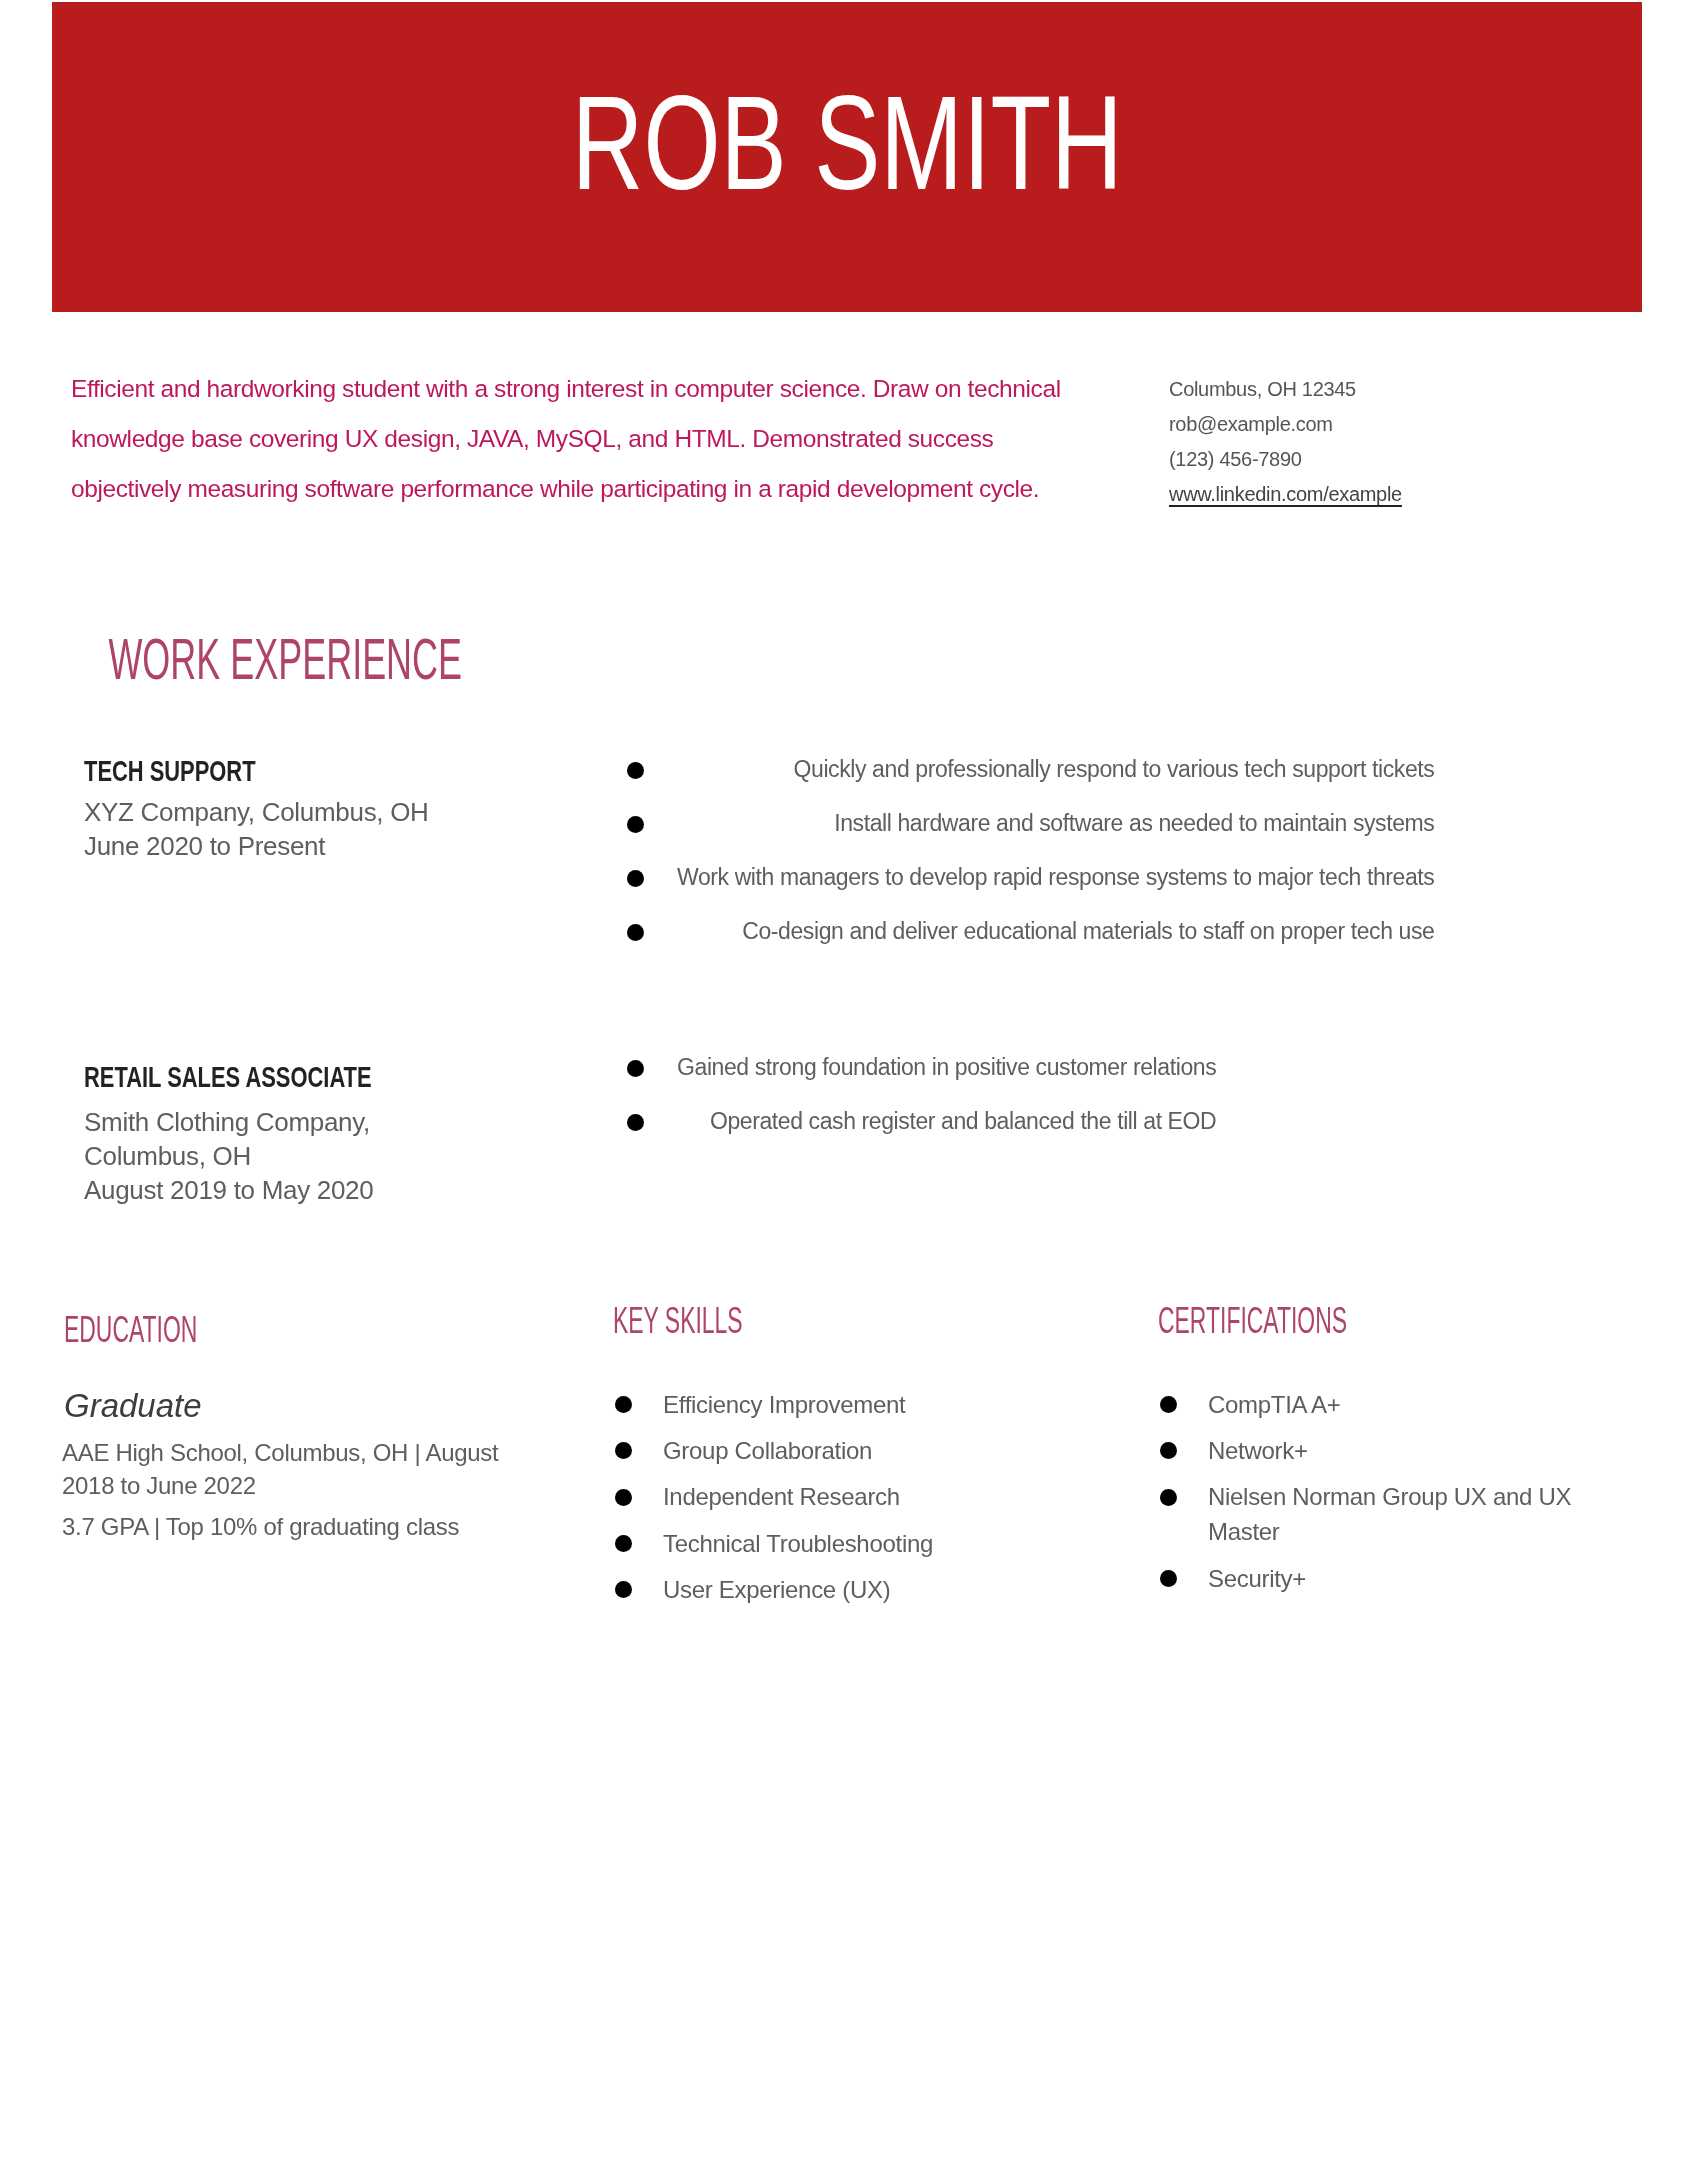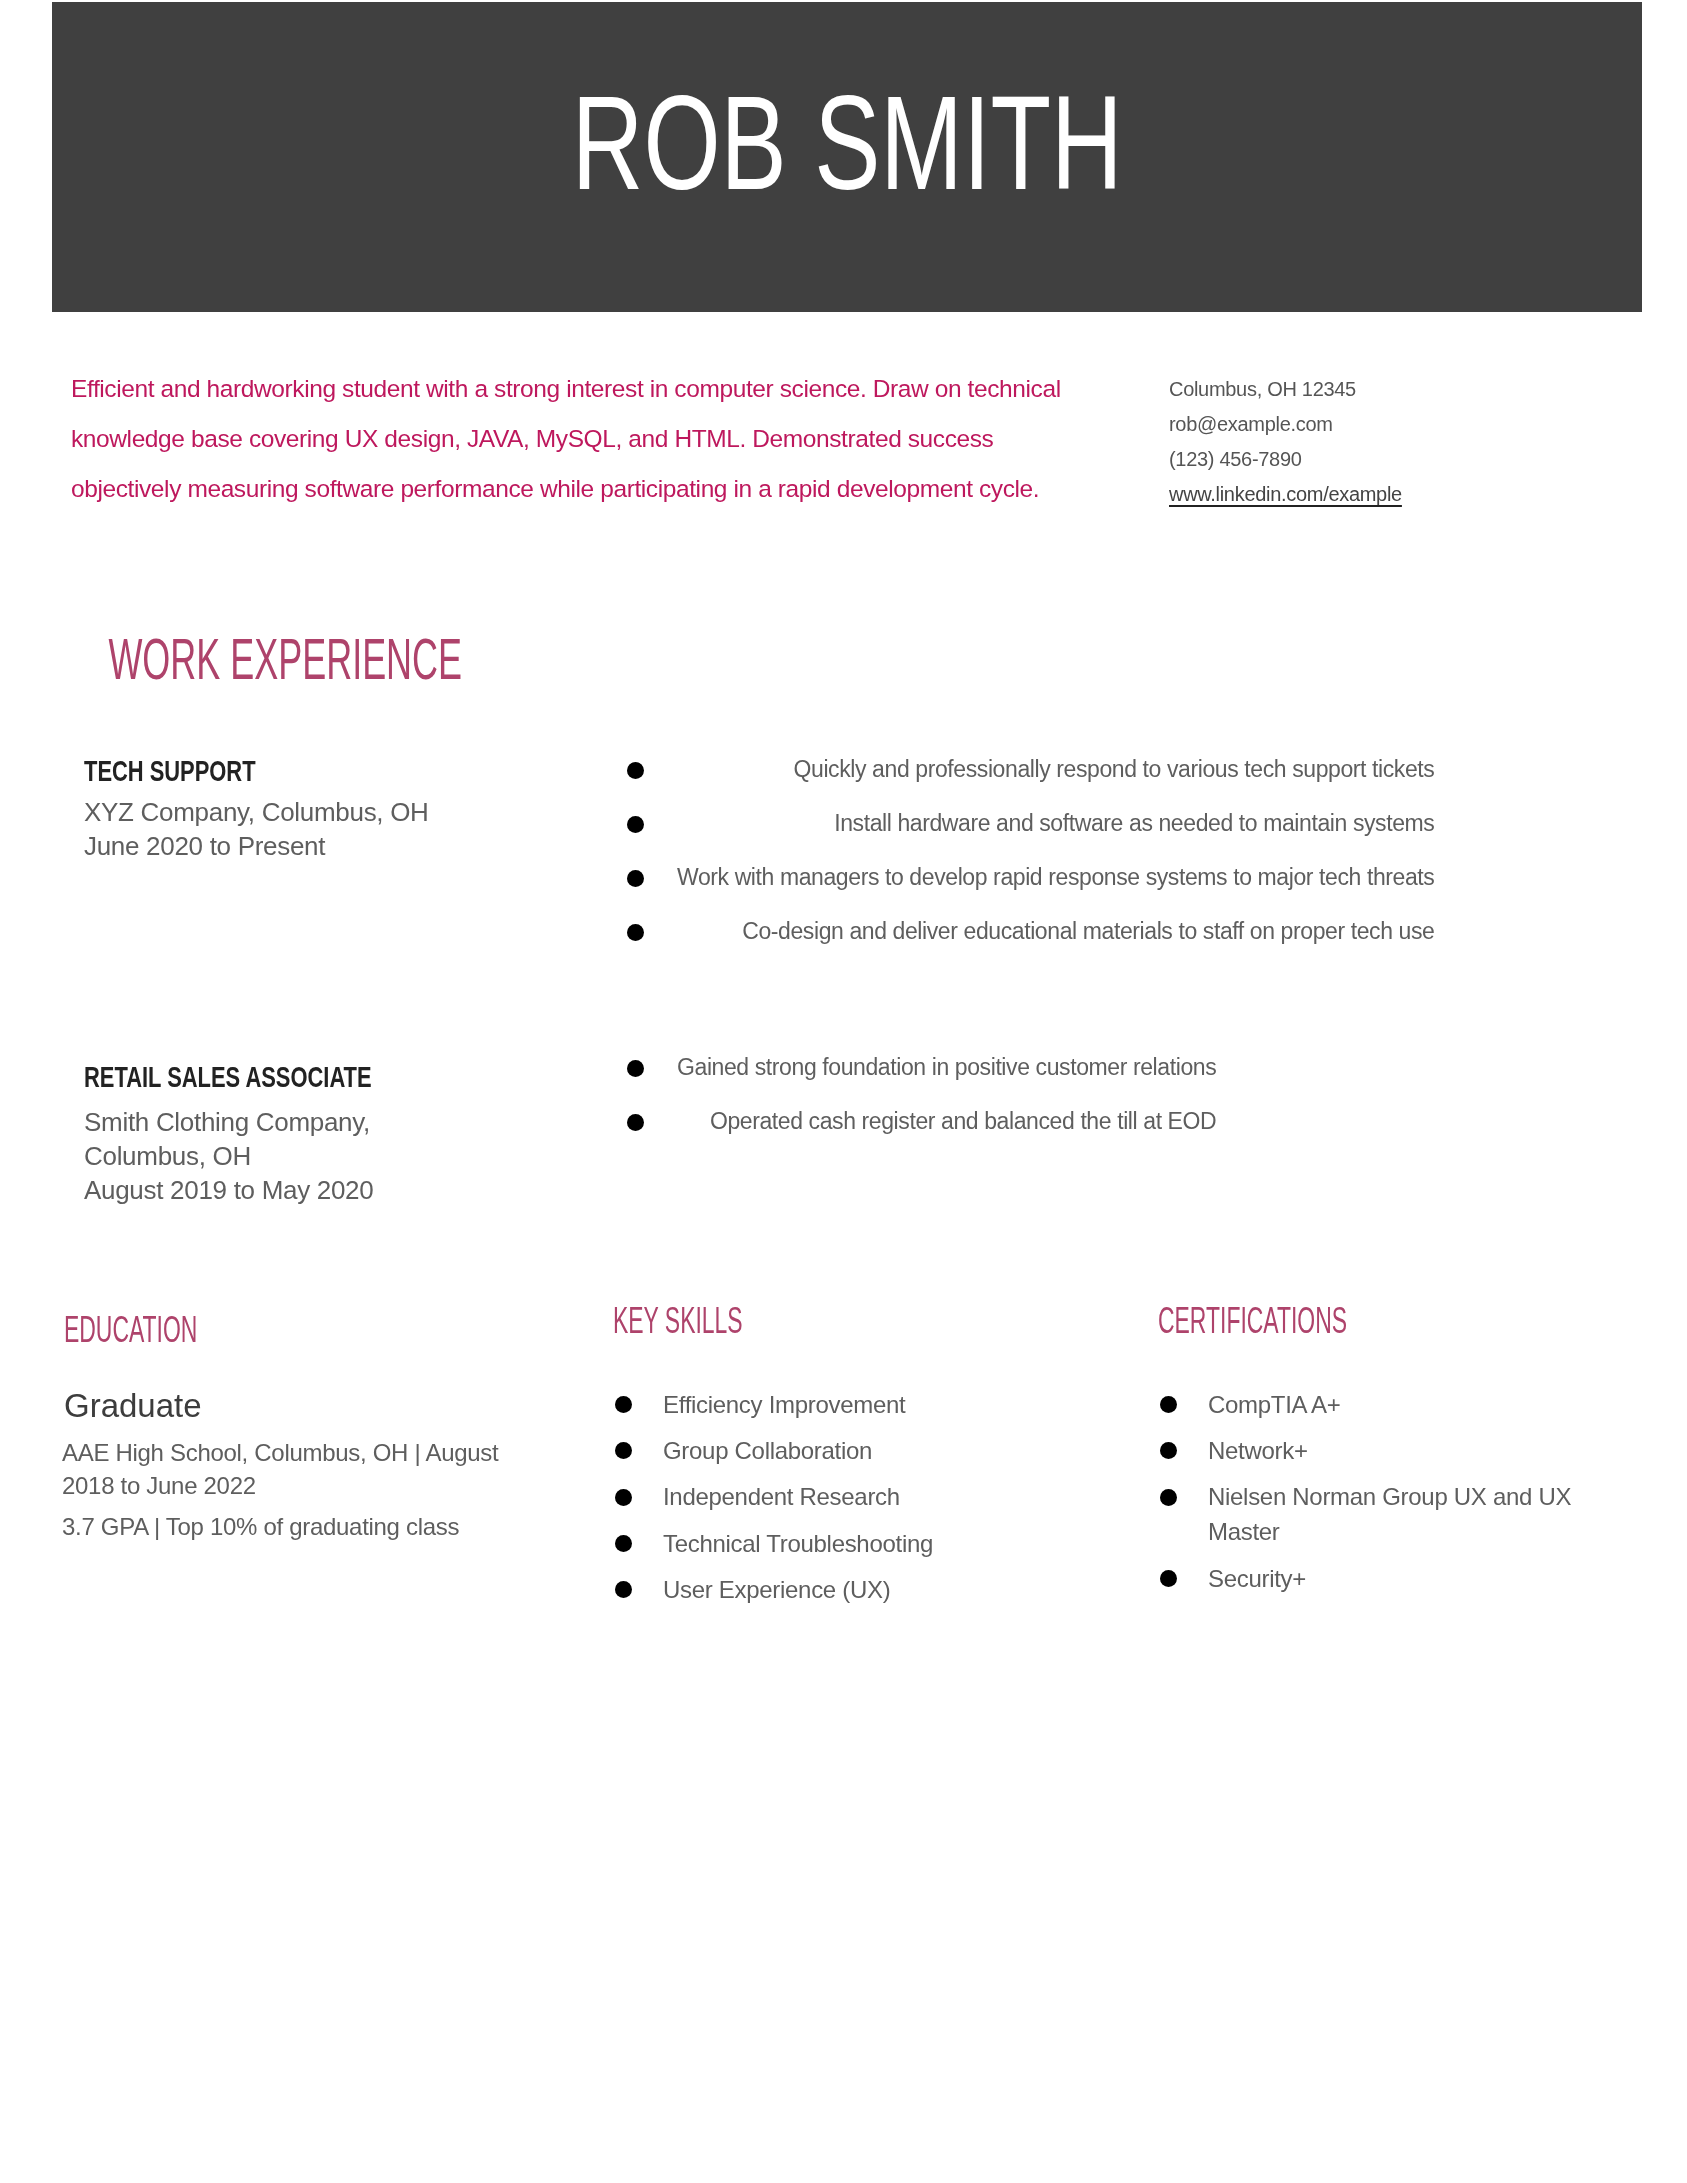--- a/index.html
+++ b/index.html
@@ -1,19 +1,19 @@
 <!DOCTYPE html>
 <html style="font-size:10.6px"><head>
 <meta charset="utf-8">
 <style>
   html, body { margin: 0; padding: 0; background: #ffffff; }
   body { width: 1687px; height: 2183px; position: relative; overflow: hidden;
          font-family: "Liberation Sans", sans-serif; color: #5a5a5a; }
   .abs { position: absolute; }
-  .header-band { left: 52px; top: 2px; width: 1590px; height: 310px; background: #404040; }
+  .header-band { left: 52px; top: 2px; width: 1590px; height: 310px; background: #b91c1c; }
   .name { position: absolute; left: 0; right: 0; top: 65px; text-align: center;
           font-size: 134px; line-height: 152px; color: #ffffff; font-weight: 400;
           white-space: nowrap; }
   .name span { display: inline-block; transform: scaleX(0.74); transform-origin: center; }
 
   .summary { left: 71px; top: 364px; width: 992px; font-size: 24.5px; line-height: 50px;
              color: #be185d; letter-spacing: -0.4px; }
   .contact { left: 1169px; top: 372px; font-size: 20px; line-height: 35px; color: #555555; letter-spacing: -0.3px; }
   .contact div { white-space: nowrap; }
   .contact .link { color: #444444; text-decoration: underline; text-decoration-thickness: 2px;
@@ -85,21 +85,21 @@
   <div>August 2019 to May 2020</div>
 </div>
 <ul class="abs bullets job-bullets" style="left:627px; top:1040px;">
   <li><span class="dot"></span><span>Gained strong foundation in positive customer relations</span></li>
   <li><span class="dot"></span><span>Operated cash register and balanced the till at EOD</span></li>
 </ul>
 
 <div class="abs section-title col-title" style="left:64px; top:1311px;">
   <span>EDUCATION</span>
 </div>
-<div class="abs edu-degree" style="left:64px; top:1386px;">Graduate</div>
+<div class="abs edu-degree" style="left:64px; top:1386px;font-style:italic;">Graduate</div>
 <div class="abs edu-line" style="left:62px; top:1436px;">AAE High School, Columbus, OH | August 2018 to June 2022</div>
 <div class="abs edu-line" style="left:62px; top:1510px;">3.7 GPA | Top 10% of graduating class</div>
 
 <div class="abs section-title col-title" style="left:613px; top:1302px;text-align:right;">
   <span>KEY SKILLS</span>
 </div>
 <ul class="abs bullets list3" style="left:615px; top:1387px; width:463px;">
   <li><span class="dot"></span><span>Efficiency Improvement</span></li>
   <li><span class="dot"></span><span>Group Collaboration</span></li>
   <li><span class="dot"></span><span>Independent Research</span></li>

